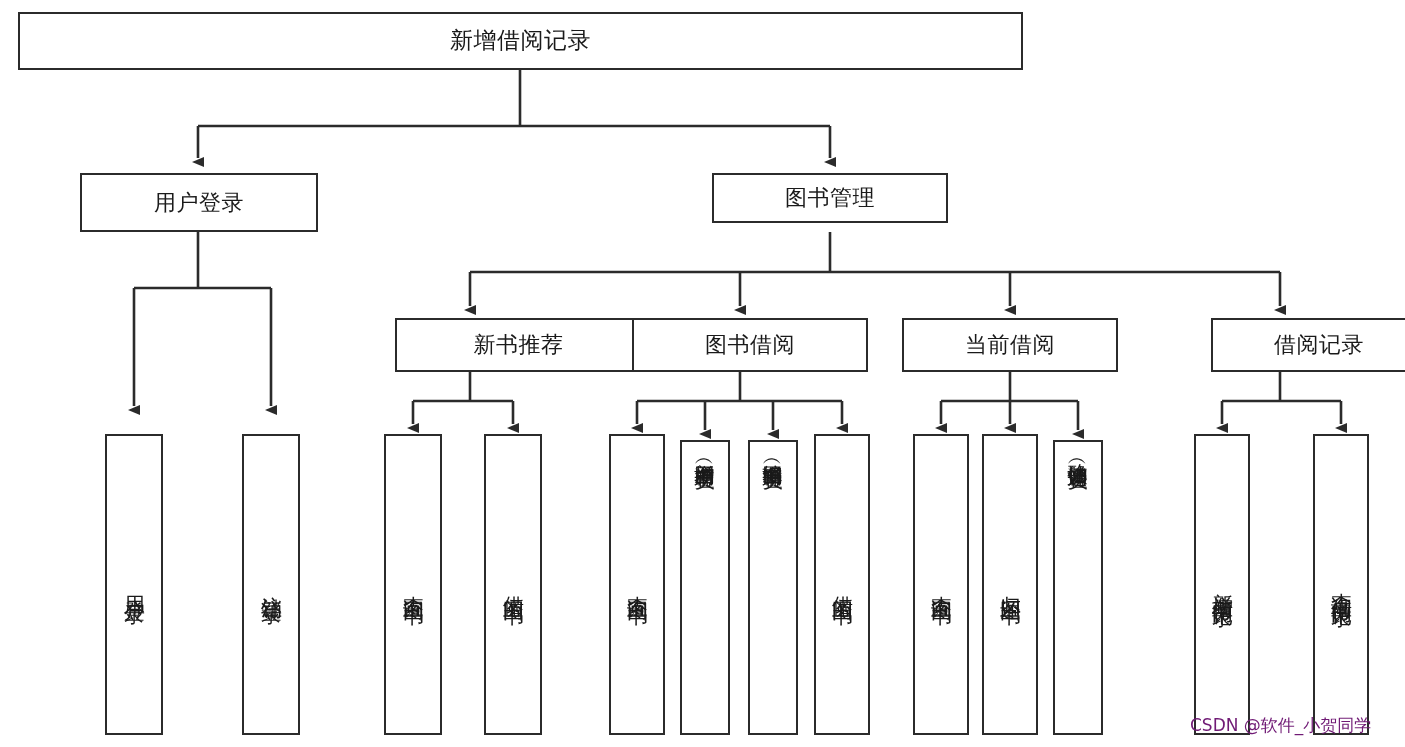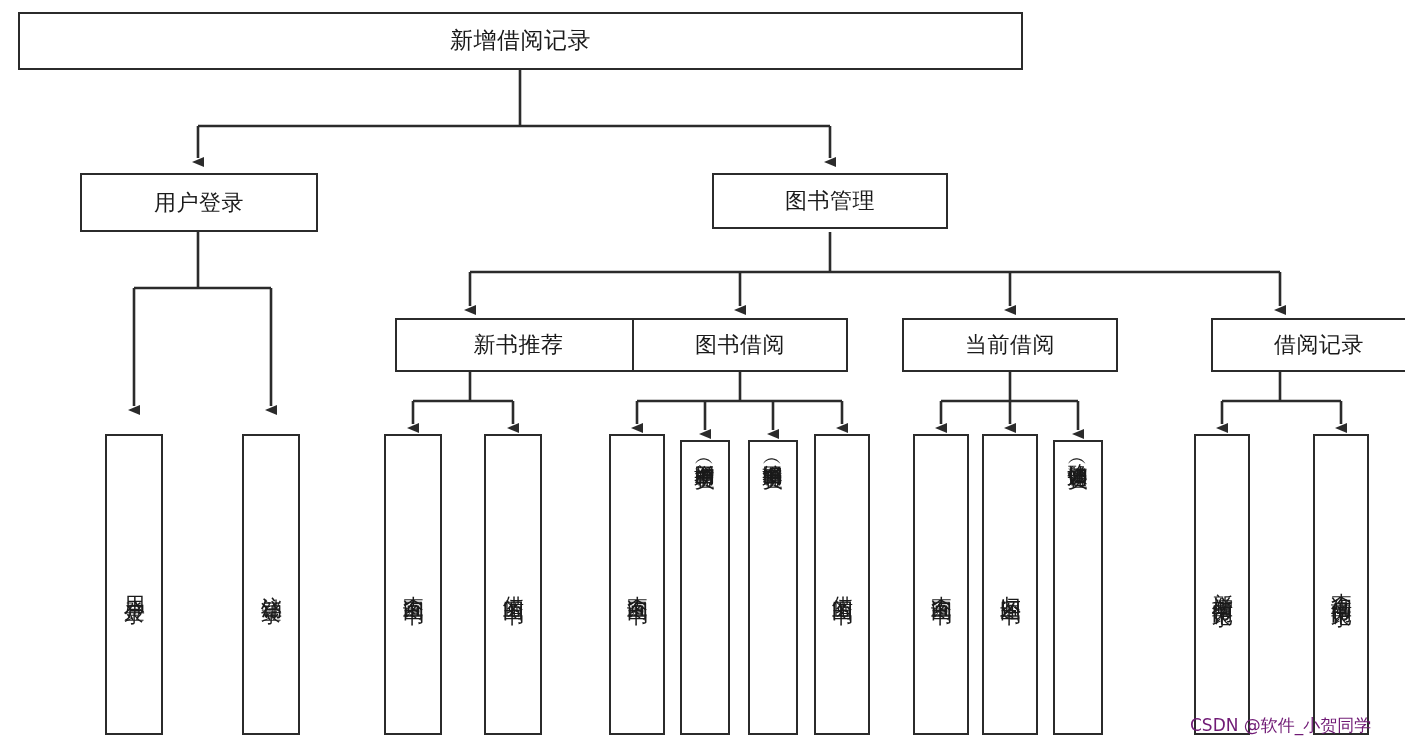--- a/index.html
+++ b/index.html
@@ -138,28 +138,28 @@
     </g>
   </svg>
 
   <div class="node horiz root" style="left:18px; top:12px; width:1005px; height:58px;">
     <span class="label">新增借阅记录</span>
   </div>
 
   <div class="node horiz" style="left:80px; top:173px; width:238px; height:59px;">
     <span class="label">用户登录</span>
   </div>
-  <div class="node horiz" style="left:712px; top:173px; width:236px; height:56px;">
+  <div class="node horiz" style="left:712px; top:173px; width:236px; height:50px;">
     <span class="label">图书管理</span>
   </div>
 
   <div class="node horiz" style="left:362px; top:318px; width:247px; height:54px;margin-left:33px;">
     <span class="label">新书推荐</span>
   </div>
-  <div class="node horiz" style="left:632px; top:318px; width:216px; height:54px;">
+  <div class="node horiz" style="left:632px; top:318px; width:236px; height:54px;">
     <span class="label">图书借阅</span>
   </div>
   <div class="node horiz" style="left:902px; top:318px; width:216px; height:54px;">
     <span class="label">当前借阅</span>
   </div>
   <div class="node horiz" style="left:1172px; top:318px; width:216px; height:54px;margin-left:39px;">
     <span class="label">借阅记录</span>
   </div>
 
   <div class="node vert centered" style="left:105px; top:434px; width:58px; height:301px;">

